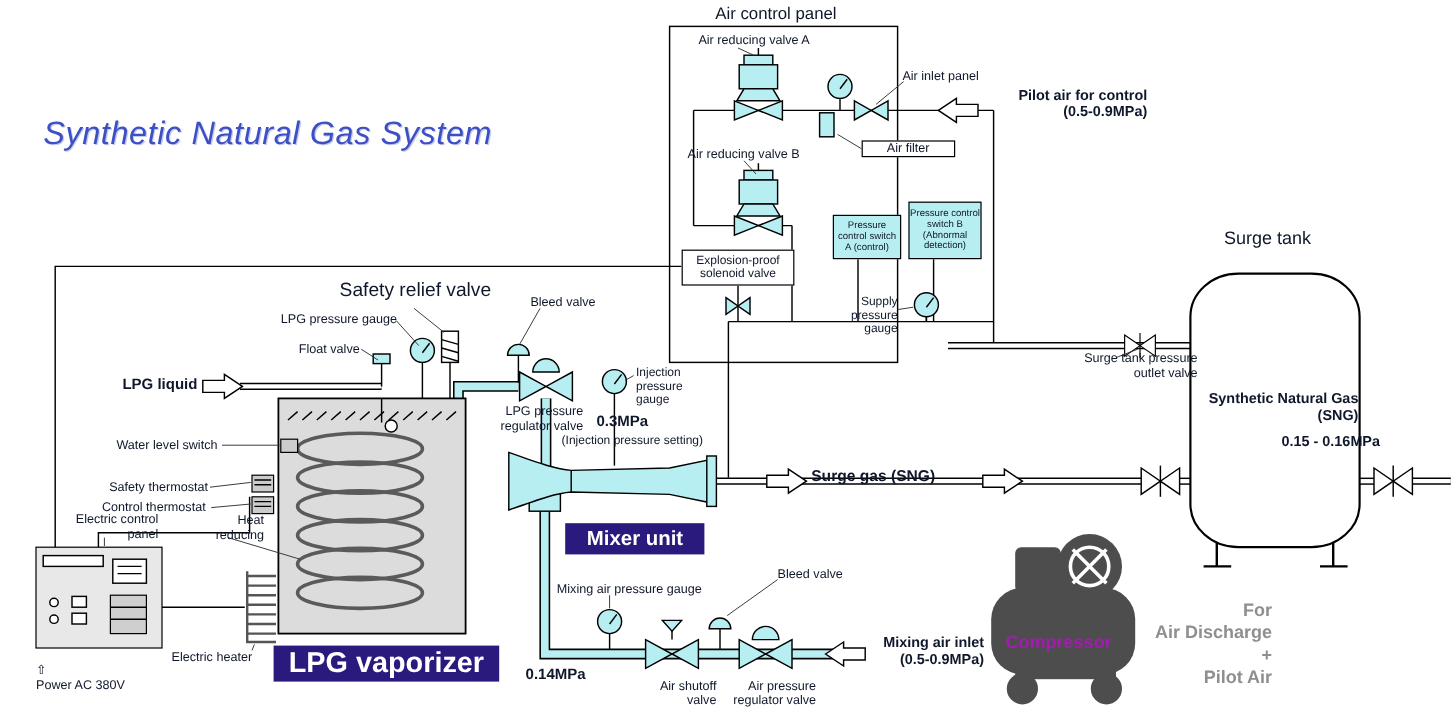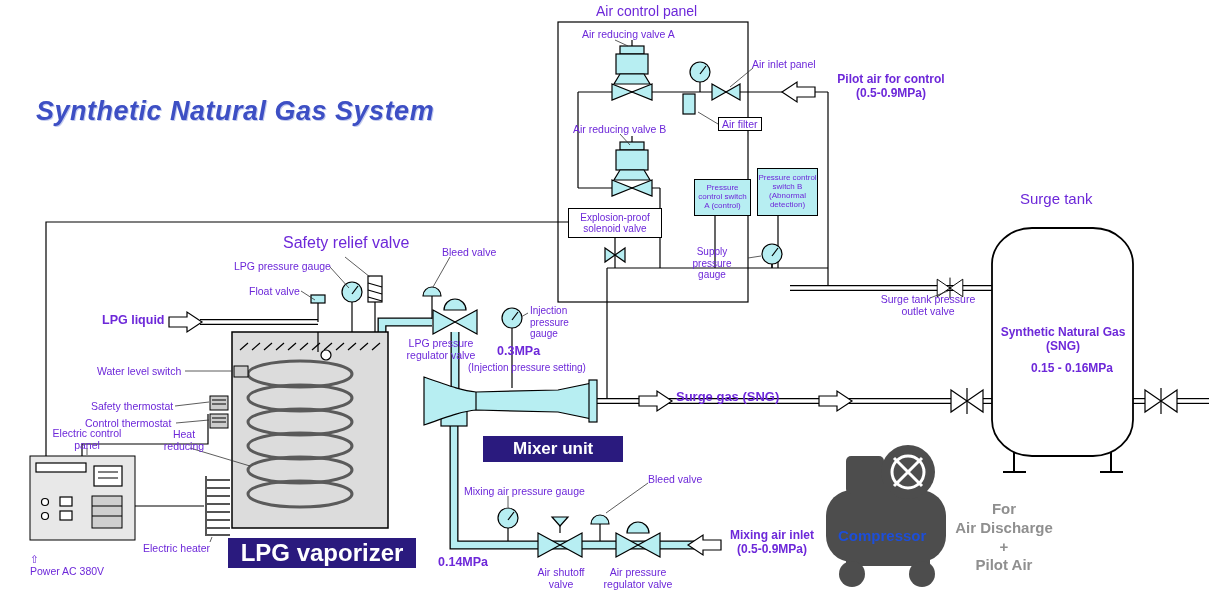--- a/index.html
+++ b/index.html
@@ -1,27 +1,27 @@
 <!DOCTYPE html>
 <html><head>
 <meta charset="utf-8">
 <style>
   *{margin:0;padding:0;box-sizing:border-box}
   html,body{width:1210px;height:605px}
   body{position:relative;background:#fff;font-family:"Liberation Sans",sans-serif;overflow:hidden}
   svg{position:absolute;left:0;top:0}
-  .lbl{position:absolute;color:#6d28d9;white-space:pre-line;line-height:1.15}
-  .c{text-align:center}
+  .lbl{position:absolute;color:#0f172a;white-space:pre-line;line-height:1.15}
+  .c{text-align:right}
   .b{font-weight:bold}
-  .title{font-size:27px;font-weight:bold;font-style:italic;color:#3d4fc4;letter-spacing:.5px;text-shadow:1px 1px 0 #c3cbee}
+  .title{font-size:27px;font-weight:normal;font-style:italic;color:#3d4fc4;letter-spacing:.5px;text-shadow:1px 1px 0 #c3cbee}
   .box{border:1px solid #000;background:#fff;display:flex;align-items:center;justify-content:center;text-align:center}
   .cybox{background:#b7eef2}
   .dark{background:#2a1a7e;color:#fff;text-align:center;font-weight:bold}
   .gray{color:#8f8f8f}
-  .white{color:#1d4ed8}
+  .white{color:#a21caf}
   
   .ln{stroke:#000;stroke-width:1.2;fill:none}
   .lnl{stroke:#333;stroke-width:.8;fill:none}
   .cy{fill:#b7eef2;stroke:#000;stroke-width:1.2}
   .wh{fill:#fff;stroke:#000;stroke-width:1.2}
   .pb{stroke:#000;stroke-width:6;fill:none}
   .pw{stroke:#fff;stroke-width:3.6;fill:none}
   .cb{stroke:#000;stroke-width:9;fill:none}
   .cc{stroke:#b7eef2;stroke-width:6.4;fill:none}
   .coil{stroke:#5a5a5a;stroke-width:3;fill:none}
@@ -242,21 +242,21 @@
     M615,40 L628,46
     M620,134 L630,145"></path>
 </svg>
 
 <div class="lbl title" style="left:36px;top:96px">Synthetic Natural Gas System</div>
 
 <div class="lbl" style="left:596px;top:3px;font-size:14px">Air control panel</div>
 <div class="lbl" style="left:582px;top:28px;font-size:10.5px">Air reducing valve A</div>
 <div class="lbl" style="left:573px;top:123px;font-size:10.5px">Air reducing valve B</div>
 <div class="lbl" style="left:752px;top:58px;font-size:10.5px">Air inlet panel</div>
-<div class="lbl box" style="left:718px;top:117px;font-size:10.5px;padding:0 3px">Air filter</div>
+<div class="lbl box" style="left:718px;top:117px;font-size:10.5px;padding:0 20px">Air filter</div>
 <div class="lbl b c" style="left:826px;top:73px;font-size:12px;width:130px">Pilot air for control
 (0.5-0.9MPa)</div>
 <div class="lbl box" style="left:568px;top:208px;width:94px;height:30px;font-size:10px">Explosion-proof
 solenoid valve</div>
 <div class="lbl box cybox" style="left:694px;top:179px;width:57px;height:37px;font-size:8px;line-height:1.1">Pressure control switch A (control)</div>
 <div class="lbl box cybox" style="left:757px;top:168px;width:61px;height:48px;font-size:8px;line-height:1.1">Pressure control switch B (Abnormal detection)</div>
 <div class="lbl c" style="left:676px;top:246px;width:72px;font-size:10px">Supply pressure
 gauge</div>
 
 <div class="lbl" style="left:1020px;top:190px;font-size:15px">Surge tank</div>
@@ -281,21 +281,21 @@
 
 <div class="lbl" style="left:97px;top:365px;font-size:10.5px">Water level switch</div>
 <div class="lbl" style="left:91px;top:400px;font-size:10.5px">Safety thermostat</div>
 <div class="lbl" style="left:85px;top:417px;font-size:10.5px">Control thermostat</div>
 <div class="lbl c" style="left:42px;top:427px;width:90px;font-size:10.5px">Electric control
 panel</div>
 <div class="lbl c" style="left:148px;top:428px;width:72px;font-size:10.5px">Heat
 reducing</div>
 
 <div class="lbl b" style="left:676px;top:390px;font-size:13px">Surge gas (SNG)</div>
-<div class="lbl dark" style="left:483px;top:436px;font-size:17px;padding:3px 30px">Mixer unit</div>
+<div class="lbl dark" style="left:471px;top:436px;font-size:17px;padding:3px 18px">Mixer unit</div>
 
 <div class="lbl" style="left:464px;top:485px;font-size:10.5px">Mixing air pressure gauge</div>
 <div class="lbl" style="left:648px;top:473px;font-size:10.5px">Bleed valve</div>
 
 <div class="lbl" style="left:30px;top:541px;font-size:10.5px">
   <span>⇧</span>
   <span>Power AC 380V</span>
 </div>
 <div class="lbl" style="left:143px;top:542px;font-size:10.5px">Electric heater</div>
 <div class="lbl dark" style="left:228px;top:538px;width:188px;height:30px;font-size:24px;line-height:30px">LPG vaporizer</div>

